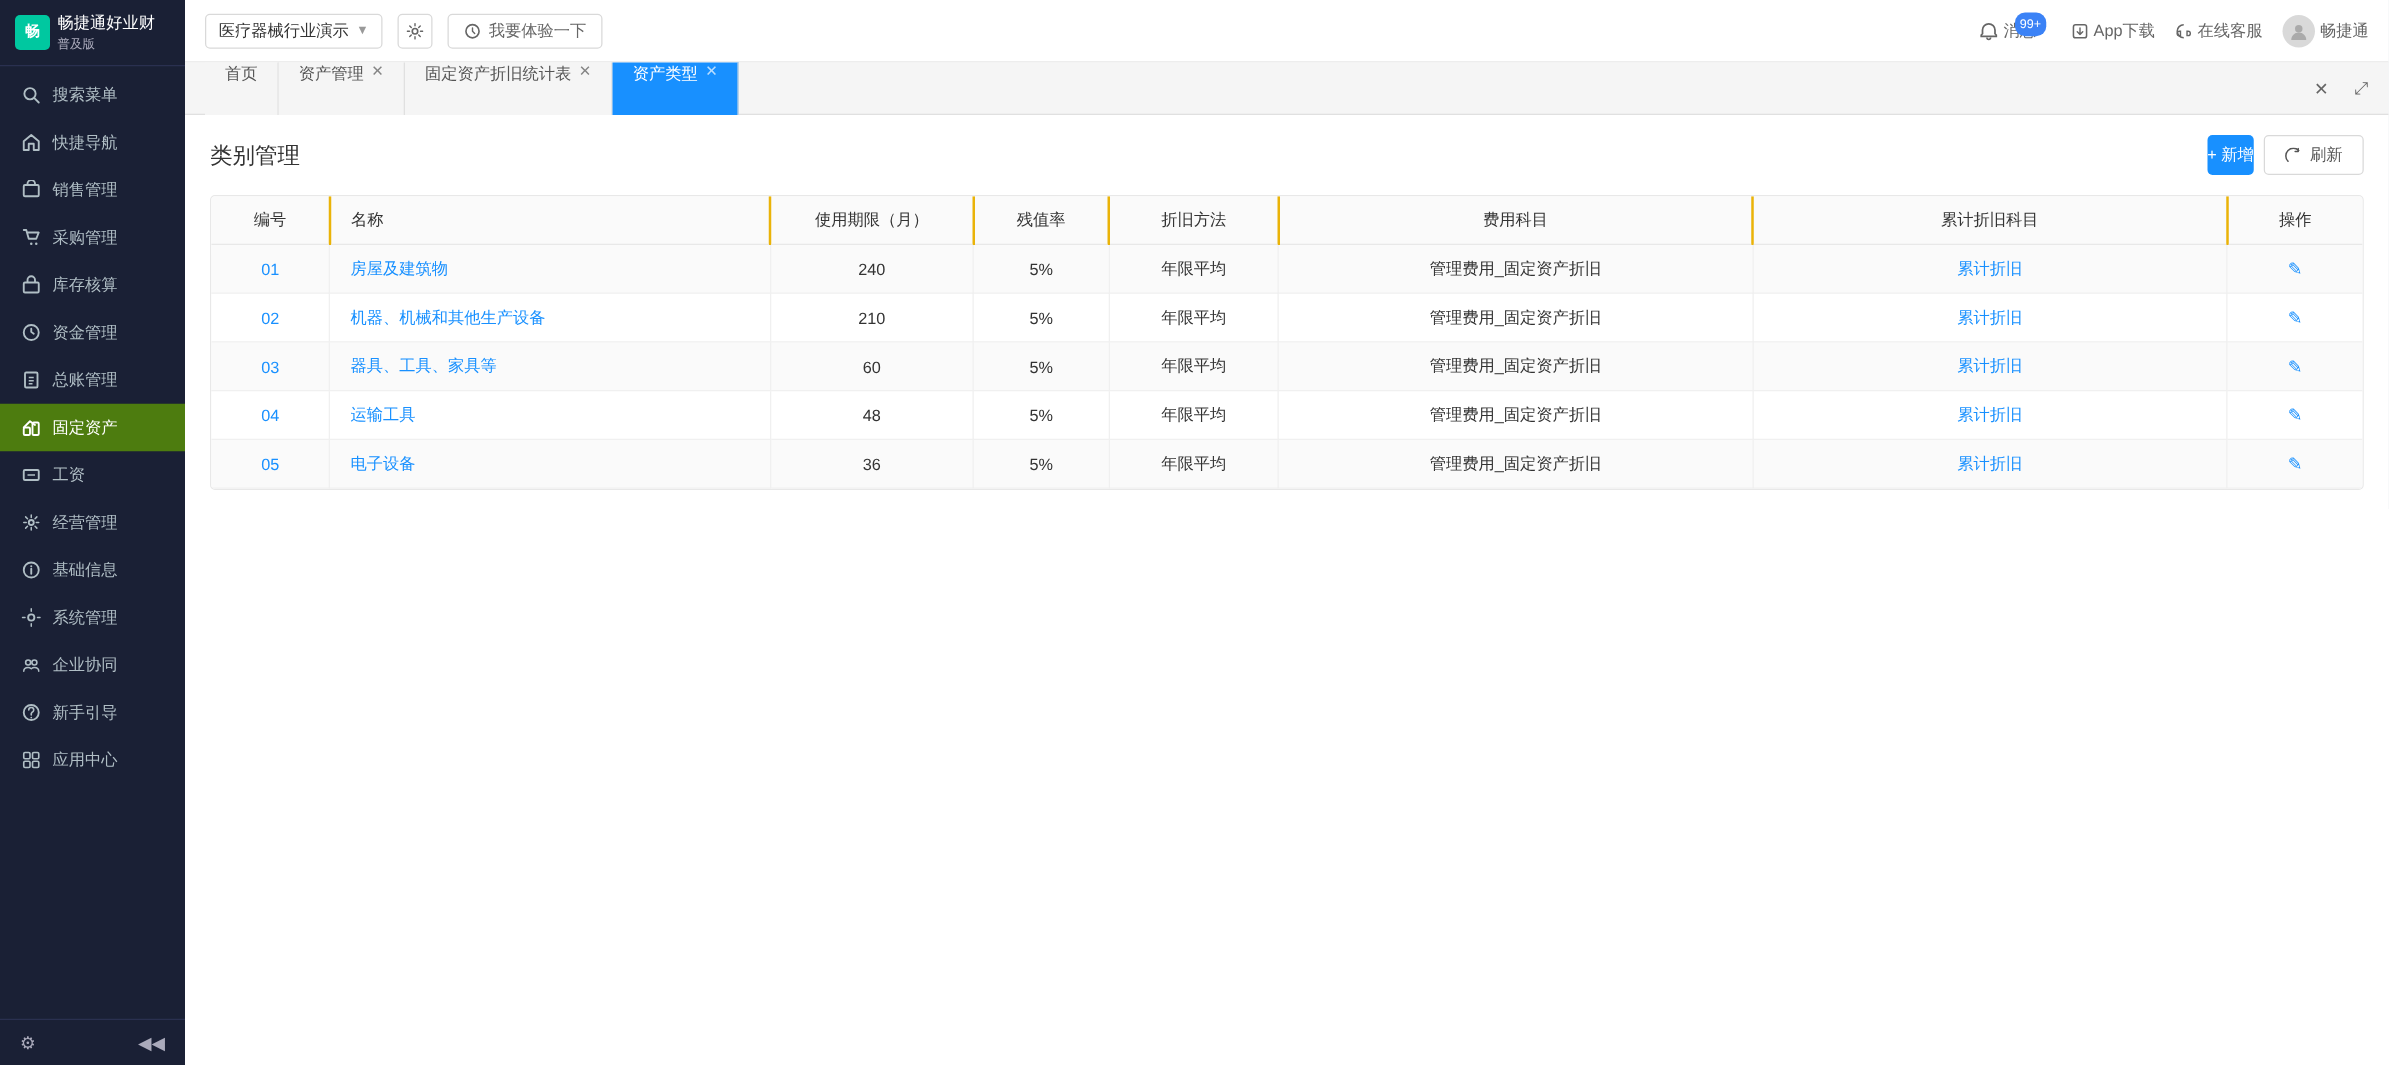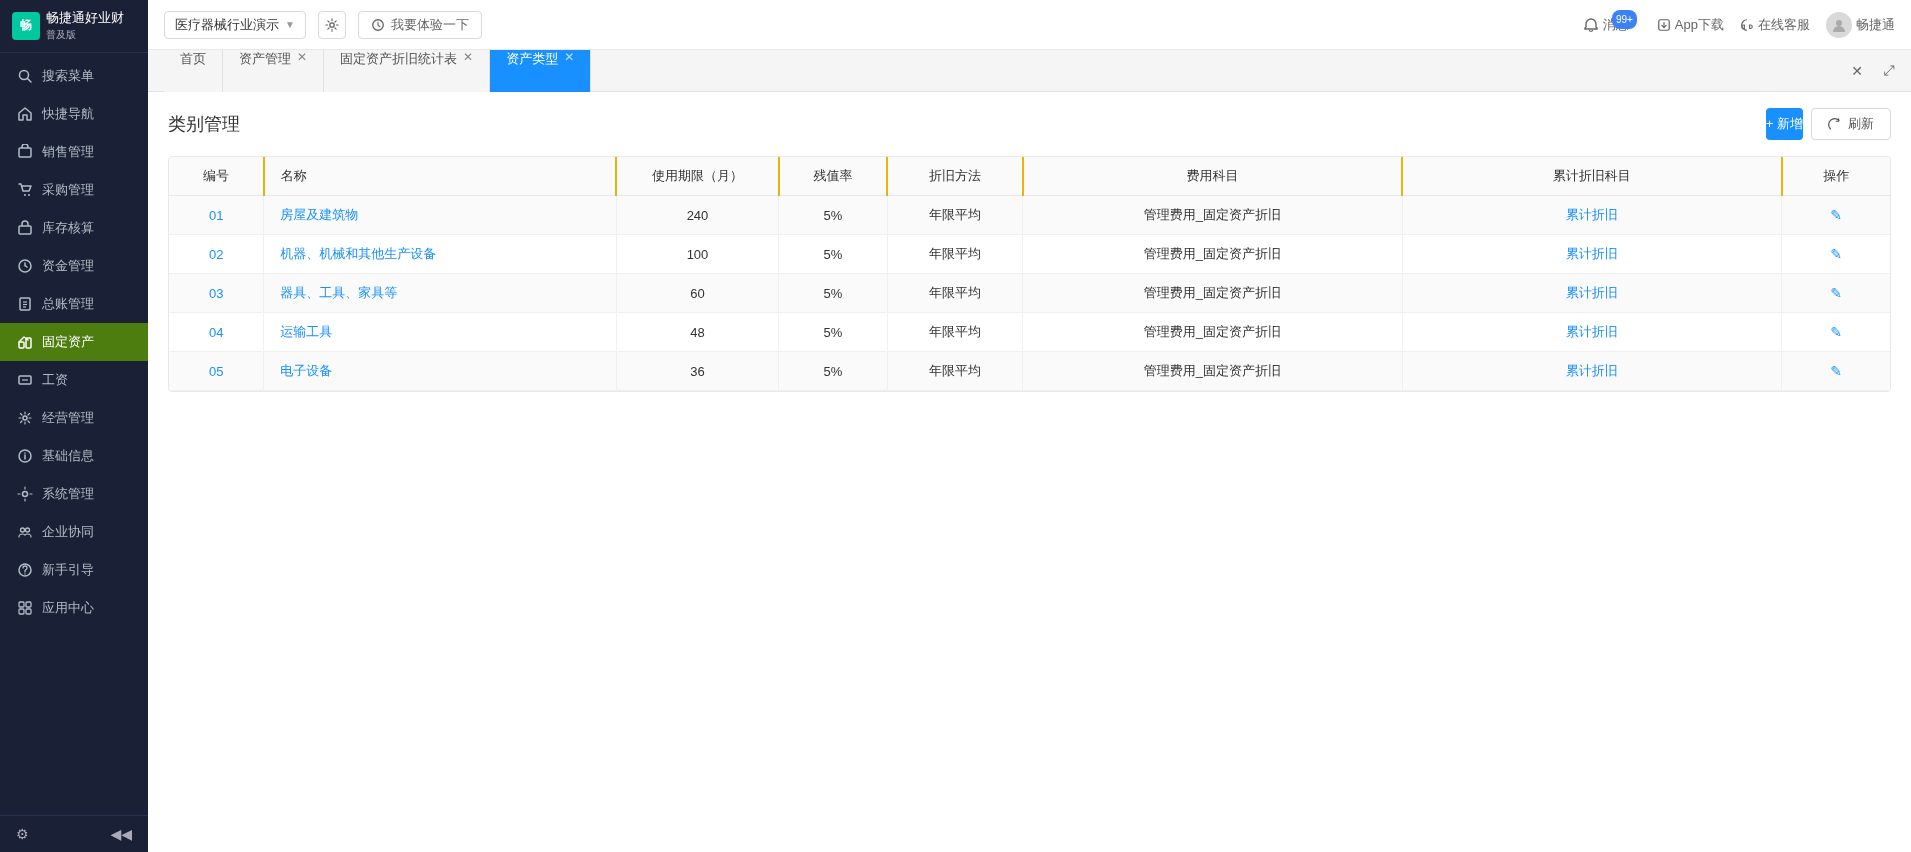--- a/index.html
+++ b/index.html
@@ -497,21 +497,21 @@
       <span class="edit-icon">✎</span>
     </td>
   </tr>
             <tr>
     <td>
       <span class="link-text">02</span>
     </td>
     <td class="name-cell" style="padding-left:16px;">
       <span class="link-text">机器、机械和其他生产设备</span>
     </td>
-    <td>100</td>
+    <td>210</td>
     <td>5%</td>
     <td>年限平均</td>
     <td>管理费用_固定资产折旧</td>
     <td>
       <span class="link-text">累计折旧</span>
     </td>
     <td>
       <span class="edit-icon">✎</span>
     </td>
   </tr>

